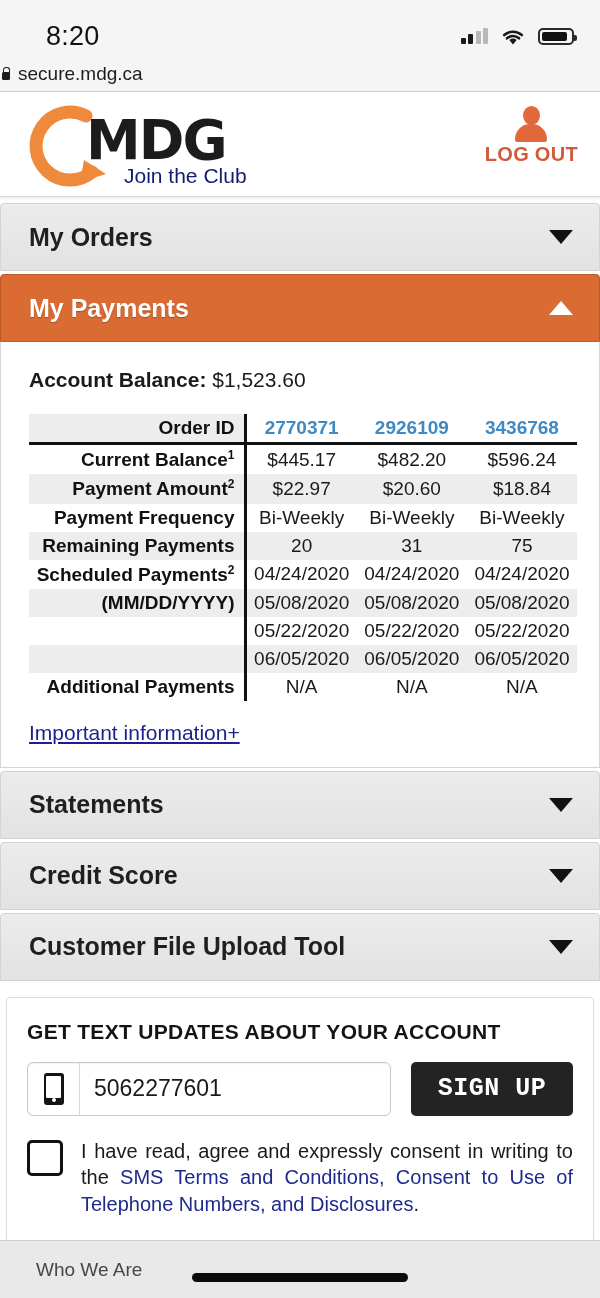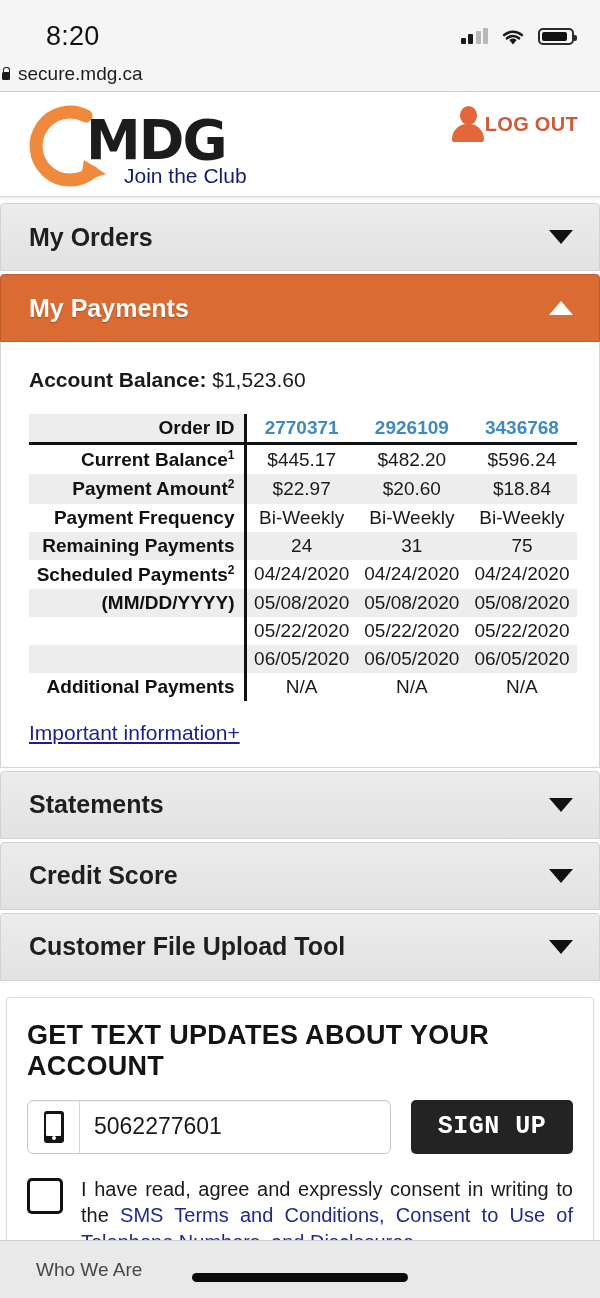--- a/index.html
+++ b/index.html
@@ -97,21 +97,21 @@
     position:absolute; left:72px; top:6px;
     font-size:55px; font-weight:700; letter-spacing:-2px;
     color:#1c1c1c; font-family:"DejaVu Sans", sans-serif;
   }
   #logo-tag {
     position:absolute; left:110px; top:62px;
     font-size:21px; color:#141c6e;
   }
   #logout {
     position:absolute; right:22px; top:14px;
-    display:flex; flex-direction:row; align-items:center; cursor:pointer;
+    display:flex; flex-direction:column; align-items:center; cursor:pointer;
   }
   #logout .person { width:34px; height:36px; position:relative; }
   #logout .person .head {
     position:absolute; left:9px; top:0; width:17px; height:19px;
     background:#e2683c; border-radius:50%;
   }
   #logout .person .body {
     position:absolute; left:1px; top:18px; width:32px; height:18px;
     background:#e2683c; border-radius:16px 16px 3px 3px;
   }
@@ -175,21 +175,21 @@
   }
 
   
   #sms-card {
     margin:16px 6px 0 6px; background:#fff;
     border:1px solid #dcdcdc; border-radius:4px;
     box-shadow:0 1px 2px rgba(0,0,0,.06);
     padding:22px 20px 24px 20px;
   }
   #sms-title {
-    font-size:27px; font-weight:700; color:#141414;
+    font-size:21px; font-weight:700; color:#141414;
     letter-spacing:.3px; margin-bottom:18px;
   }
   #sms-row { display:flex; align-items:center; gap:20px; }
   #phone-group {
     flex:1; height:54px; border:1px solid #c9c9c9; border-radius:6px;
     display:flex; align-items:center; background:#fff;
     box-shadow: inset 0 1px 2px rgba(0,0,0,.06);
     overflow:hidden;
   }
   #phone-icon-box {
@@ -335,21 +335,21 @@
               <td class="val">$18.84</td>
             </tr>
             <tr class="">
               <td class="lbl">Payment Frequency</td>
               <td class="val">Bi-Weekly</td>
               <td class="val">Bi-Weekly</td>
               <td class="val">Bi-Weekly</td>
             </tr>
             <tr class="alt">
               <td class="lbl">Remaining Payments</td>
-              <td class="val">24</td>
+              <td class="val">20</td>
               <td class="val">31</td>
               <td class="val">75</td>
             </tr>
             <tr class="">
               <td class="lbl">Scheduled Payments<sup>2</sup></td>
               <td class="val">04/24/2020</td>
               <td class="val">04/24/2020</td>
               <td class="val">04/24/2020</td>
             </tr>
             <tr class="alt">

